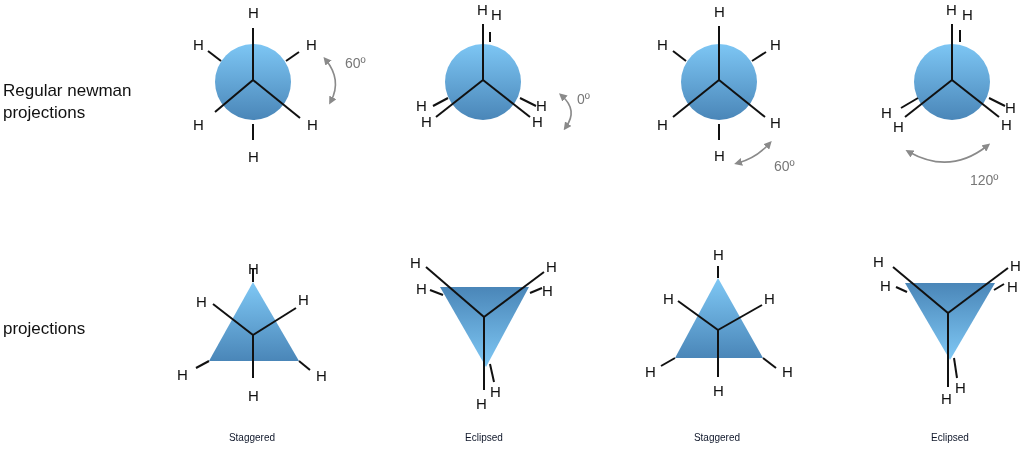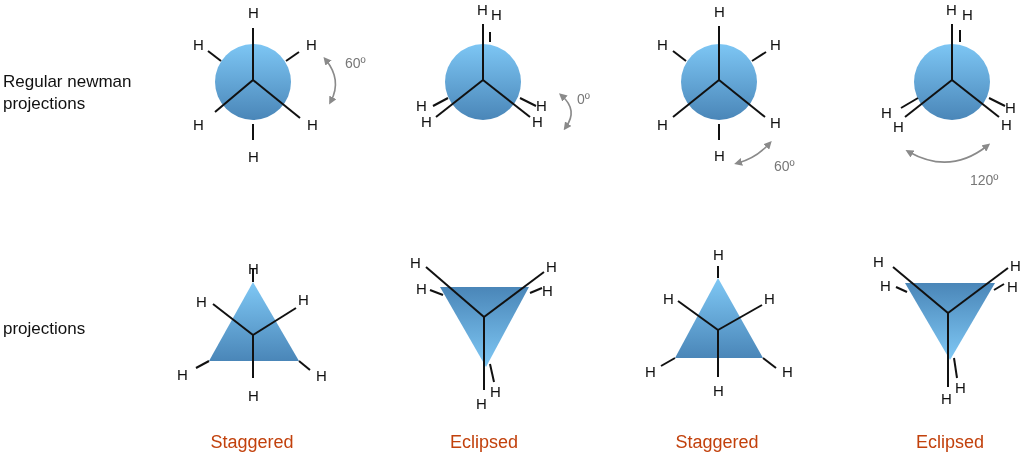--- a/index.html
+++ b/index.html
@@ -1,27 +1,27 @@
 <!DOCTYPE html>
 <html><head>
 <meta charset="utf-8">
 <style>
   html, body { margin:0; padding:0; background:#ffffff; }
   body { width:1024px; height:452px; position:relative; overflow:hidden; font-family:"Liberation Sans", sans-serif; color:#111; }
   .row-label { position:absolute; left:3px; font-size:17px; line-height:22px; color:#111; }
   .row-label span { display:block; }
-  .caption { position:absolute; top:432px; font-size:18px; color:#c2410c; transform:translateX(-50%); white-space:nowrap; }
+  .caption { position:absolute; top:432px; font-size:10px; color:#0f172a; transform:translateX(-50%); white-space:nowrap; }
   svg.diagram { position:absolute; left:0; top:0; }
   .hlabel { font-family:"Liberation Sans", sans-serif; font-size:15px; fill:#111; }
   .angle { font-family:"Liberation Sans", sans-serif; font-size:14px; fill:#777; }
 </style>
 </head>
 <body>
 
-<div class="row-label" style="top:71px;">
+<div class="row-label" style="top:80px;">
   <span>Regular newman</span>
   <span>projections</span>
 </div>
 <div class="row-label" style="top:318px;">
   <span>projections</span>
 </div>
 
 <svg class="diagram" width="1024" height="452" viewBox="0 0 1024 452">
   <defs>
     <linearGradient id="gcirc" x1="0" y1="0" x2="0" y2="1">

